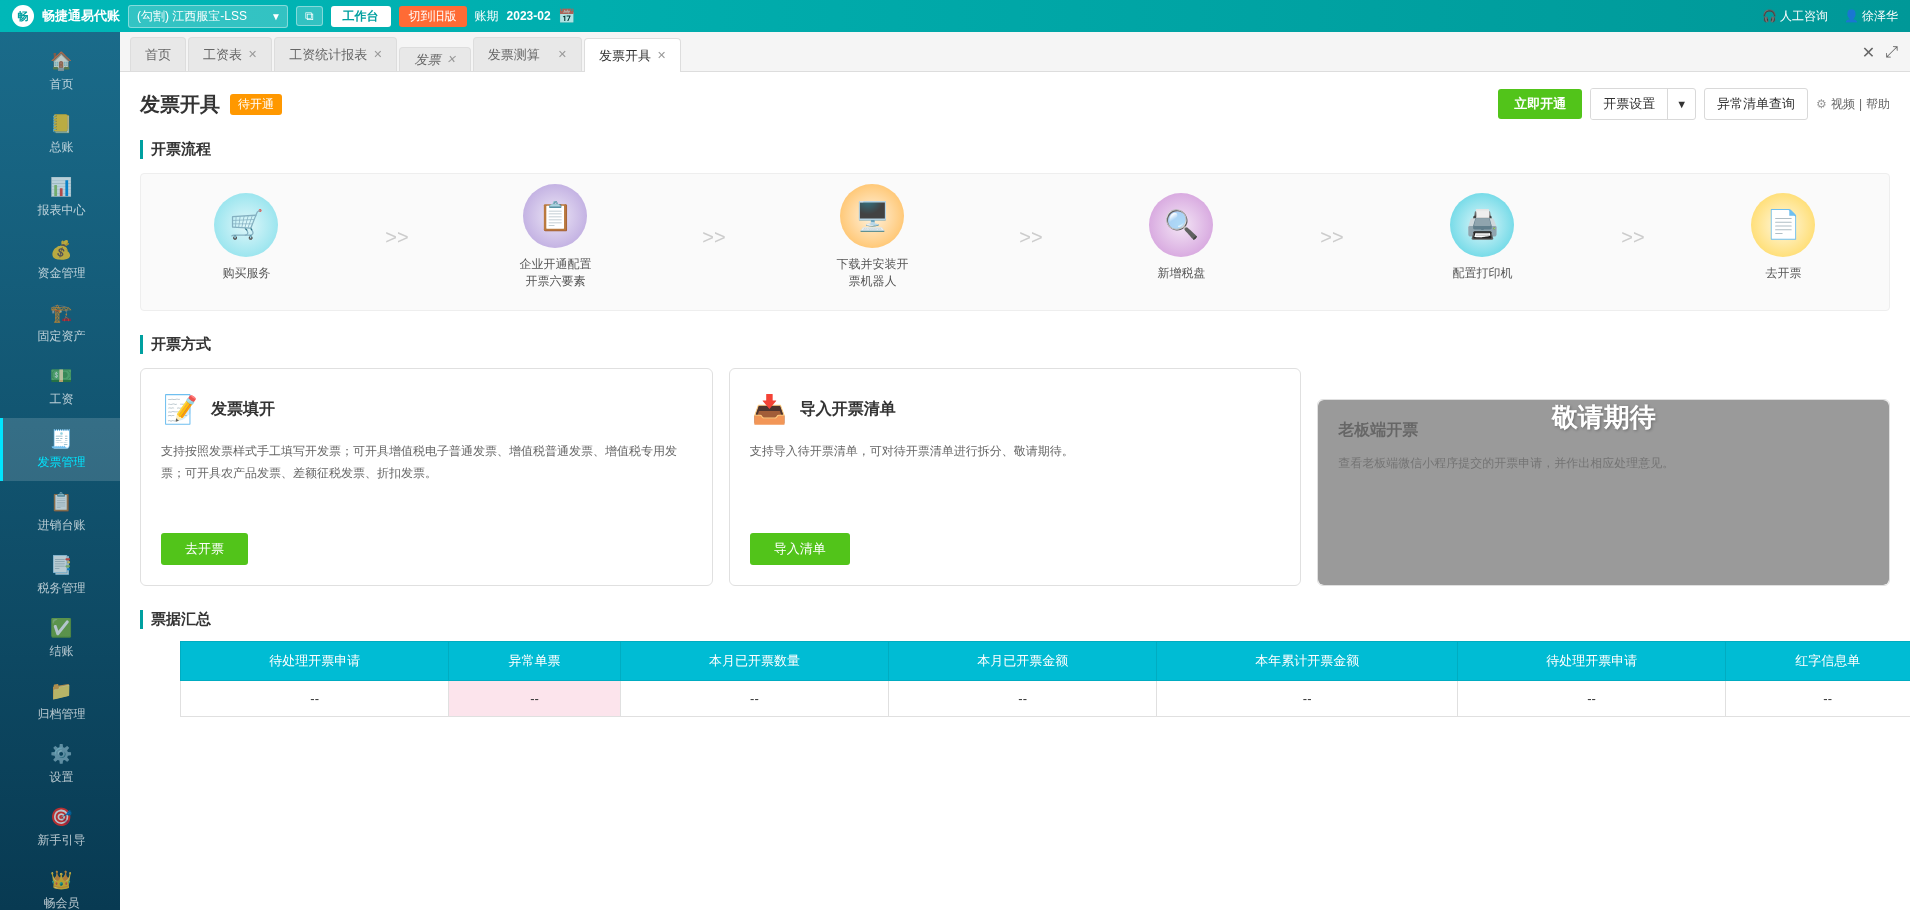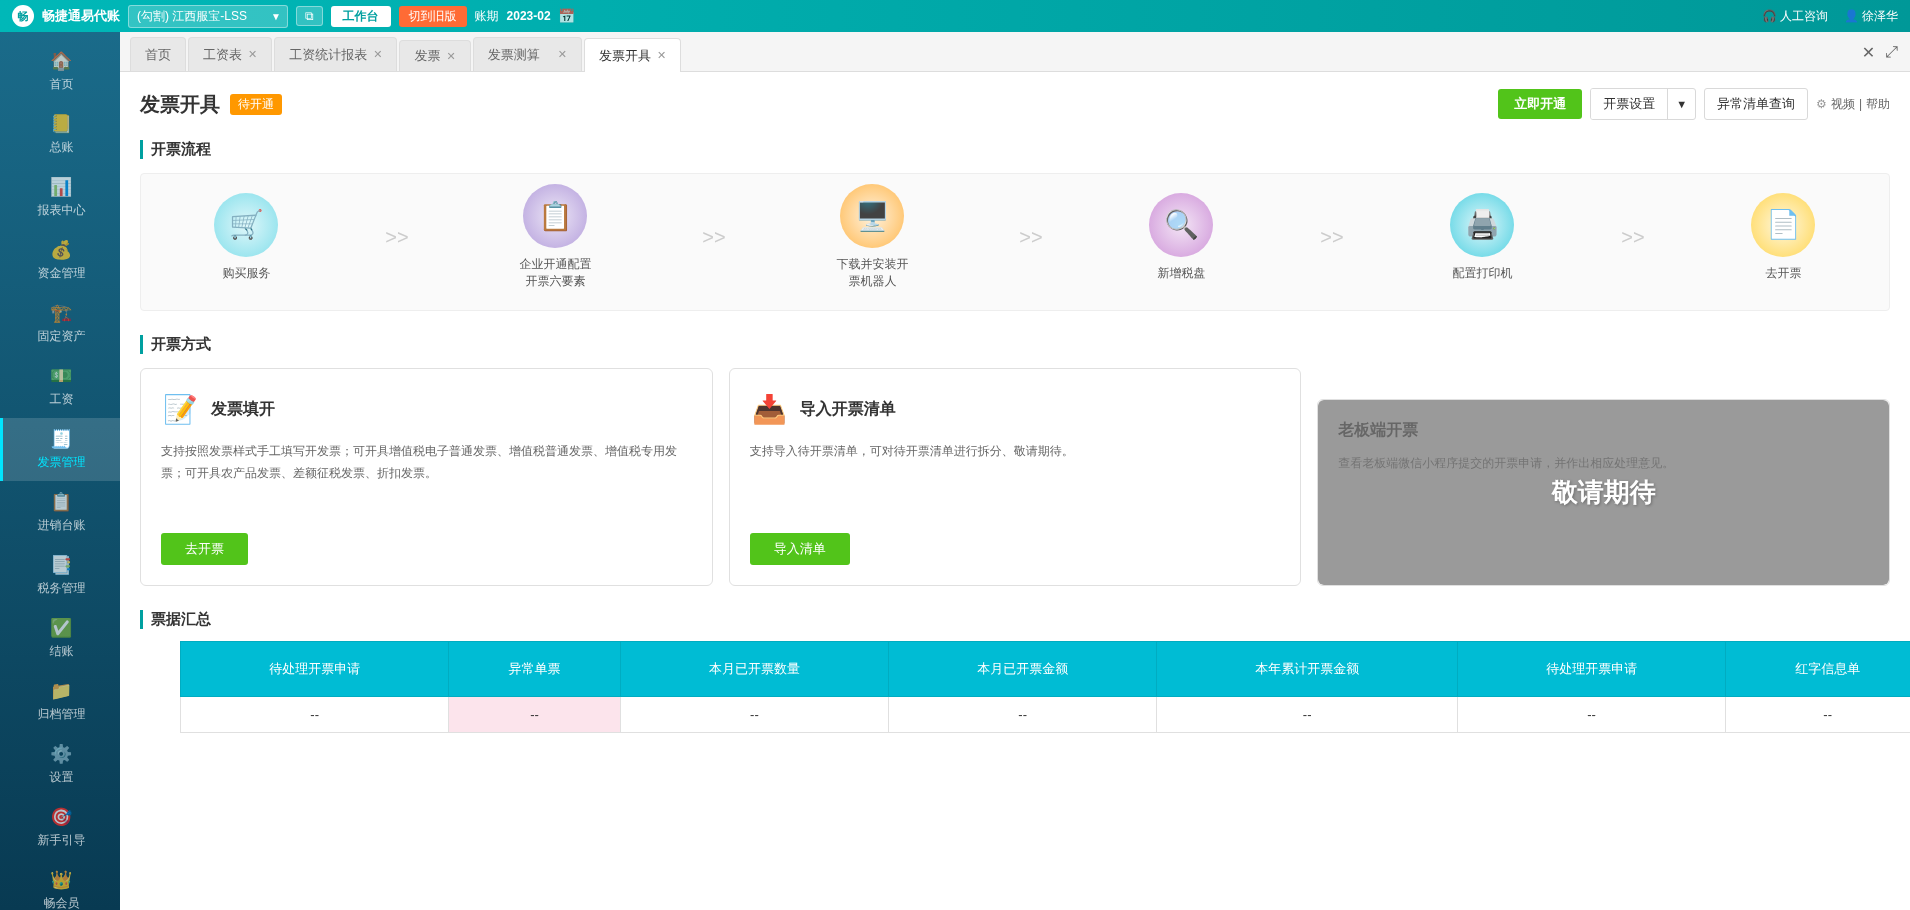--- a/index.html
+++ b/index.html
@@ -106,21 +106,21 @@
         <span>首页</span>
       </div>
       <div style="height:34px;padding:0 14px;display:flex;align-items:center;gap:6px;cursor:pointer;border:1px solid #ddd;border-bottom:none;border-radius:4px 4px 0 0;background:#e8e8e8;color:#666;font-size:13px;">
         <span>工资表</span>
         <span style="font-size:11px;color:#999;">✕</span>
       </div>
       <div style="height:34px;padding:0 14px;display:flex;align-items:center;gap:6px;cursor:pointer;border:1px solid #ddd;border-bottom:none;border-radius:4px 4px 0 0;background:#e8e8e8;color:#666;font-size:13px;">
         <span>工资统计报表</span>
         <span style="font-size:11px;color:#999;">✕</span>
       </div>
-      <div style="height:24px;padding:15px 14px;display:flex;align-items:center;gap:6px;cursor:pointer;border:1px solid #ddd;border-bottom:none;border-radius:4px 4px 0 0;background:#e8e8e8;color:#666;font-size:13px;">
+      <div style="height:24px;padding:8px 14px;display:flex;align-items:center;gap:6px;cursor:pointer;border:1px solid #ddd;border-bottom:none;border-radius:4px 4px 0 0;background:#e8e8e8;color:#666;font-size:13px;font-style:italic;">
         <span>发票</span>
         <span style="font-size:11px;color:#999;">✕</span>
       </div>
       <div style="height:34px;padding:0 14px;display:flex;align-items:center;gap:18px;cursor:pointer;border:1px solid #ddd;border-bottom:none;border-radius:4px 4px 0 0;background:#e8e8e8;color:#666;font-size:13px;">
         <span>发票测算</span>
         <span style="font-size:11px;color:#999;">✕</span>
       </div>
       <div style="height:34px;padding:0 14px;display:flex;align-items:center;gap:6px;cursor:pointer;border:1px solid #ddd;border-bottom:none;border-radius:4px 4px 0 0;background:white;color:#333;font-size:13px;margin-bottom:-1px;z-index:1;">
         <span>发票开具</span>
         <span style="font-size:11px;color:#999;">✕</span>
@@ -208,35 +208,35 @@
           <p style="font-size:12px;color:#666;line-height:1.8;margin-bottom:20px;min-height:72px;">支持导入待开票清单，可对待开票清单进行拆分、敬请期待。</p>
           <button style="background:#52c41a;color:white;border:none;border-radius:3px;padding:7px 24px;cursor:pointer;font-size:13px;">导入清单</button>
         </div>
 
         <div style="flex:1;border:1px solid #e0e0e0;border-radius:6px;padding:20px;background:white;position:relative;overflow:hidden;margin-top:31px;">
           <div style="display:flex;align-items:center;gap:10px;margin-bottom:12px;">
             <span style="font-size:16px;font-weight:bold;color:#333;">老板端开票</span>
           </div>
           <p style="font-size:12px;color:#666;line-height:1.8;">查看老板端微信小程序提交的开票申请，并作出相应处理意见。</p>
 
-          <div style="position:absolute;top:0;left:0;right:0;bottom:0;background:rgba(120,120,120,0.75);display:flex;align-items:center;justify-content:center;border-radius:6px;z-index:2;">
+          <div style="position:absolute;top:0;left:0;right:0;bottom:0;background:rgba(120,120,120,0.75);display:flex;align-items:flex-start;justify-content:center;border-radius:6px;z-index:2;">
             <span style="color:white;font-size:26px;font-weight:bold;text-shadow:1px 1px 3px rgba(0,0,0,0.3);">敬请期待</span>
           </div>
         </div>
       </div>
 
       <div style="font-size:15px;font-weight:bold;color:#333;margin-bottom:12px;padding-left:8px;border-left:3px solid #00a0a0;">票据汇总</div>
       <table style="width:100%;border-collapse:collapse;margin-left:40px;">
         <thead>
           <tr>
             <th style="background:#00bcd4;color:white;padding:10px 8px;text-align:center;font-size:13px;font-weight:normal;border:1px solid #00acc1;">待处理开票申请</th>
             <th style="background:#00bcd4;color:white;padding:10px 8px;text-align:center;font-size:13px;font-weight:normal;border:1px solid #00acc1;">异常单票</th>
             <th style="background:#00bcd4;color:white;padding:10px 8px;text-align:center;font-size:13px;font-weight:normal;border:1px solid #00acc1;">本月已开票数量</th>
             <th style="background:#00bcd4;color:white;padding:10px 8px;text-align:center;font-size:13px;font-weight:normal;border:1px solid #00acc1;">本月已开票金额</th>
-            <th style="background:#00bcd4;color:white;padding:18px 8px;text-align:center;font-size:13px;font-weight:normal;border:1px solid #00acc1;">本年累计开票金额</th>
+            <th style="background:#00bcd4;color:white;padding:10px 8px;text-align:center;font-size:13px;font-weight:normal;border:1px solid #00acc1;">本年累计开票金额</th>
             <th style="background:#00bcd4;color:white;padding:10px 8px;text-align:center;font-size:13px;font-weight:normal;border:1px solid #00acc1;">待处理开票申请</th>
             <th style="background:#00bcd4;color:white;padding:10px 8px;text-align:center;font-size:13px;font-weight:normal;border:1px solid #00acc1;">红字信息单</th>
           </tr>
         </thead>
         <tbody>
           <tr>
             <td style="padding:10px 8px;text-align:center;font-size:13px;border:1px solid #e0e0e0;background:white;">--</td>
             <td style="padding:10px 8px;text-align:center;font-size:13px;border:1px solid #e0e0e0;background:#fce4ec;">--</td>
             <td style="padding:10px 8px;text-align:center;font-size:13px;border:1px solid #e0e0e0;background:white;">--</td>
             <td style="padding:10px 8px;text-align:center;font-size:13px;border:1px solid #e0e0e0;background:white;">--</td>

